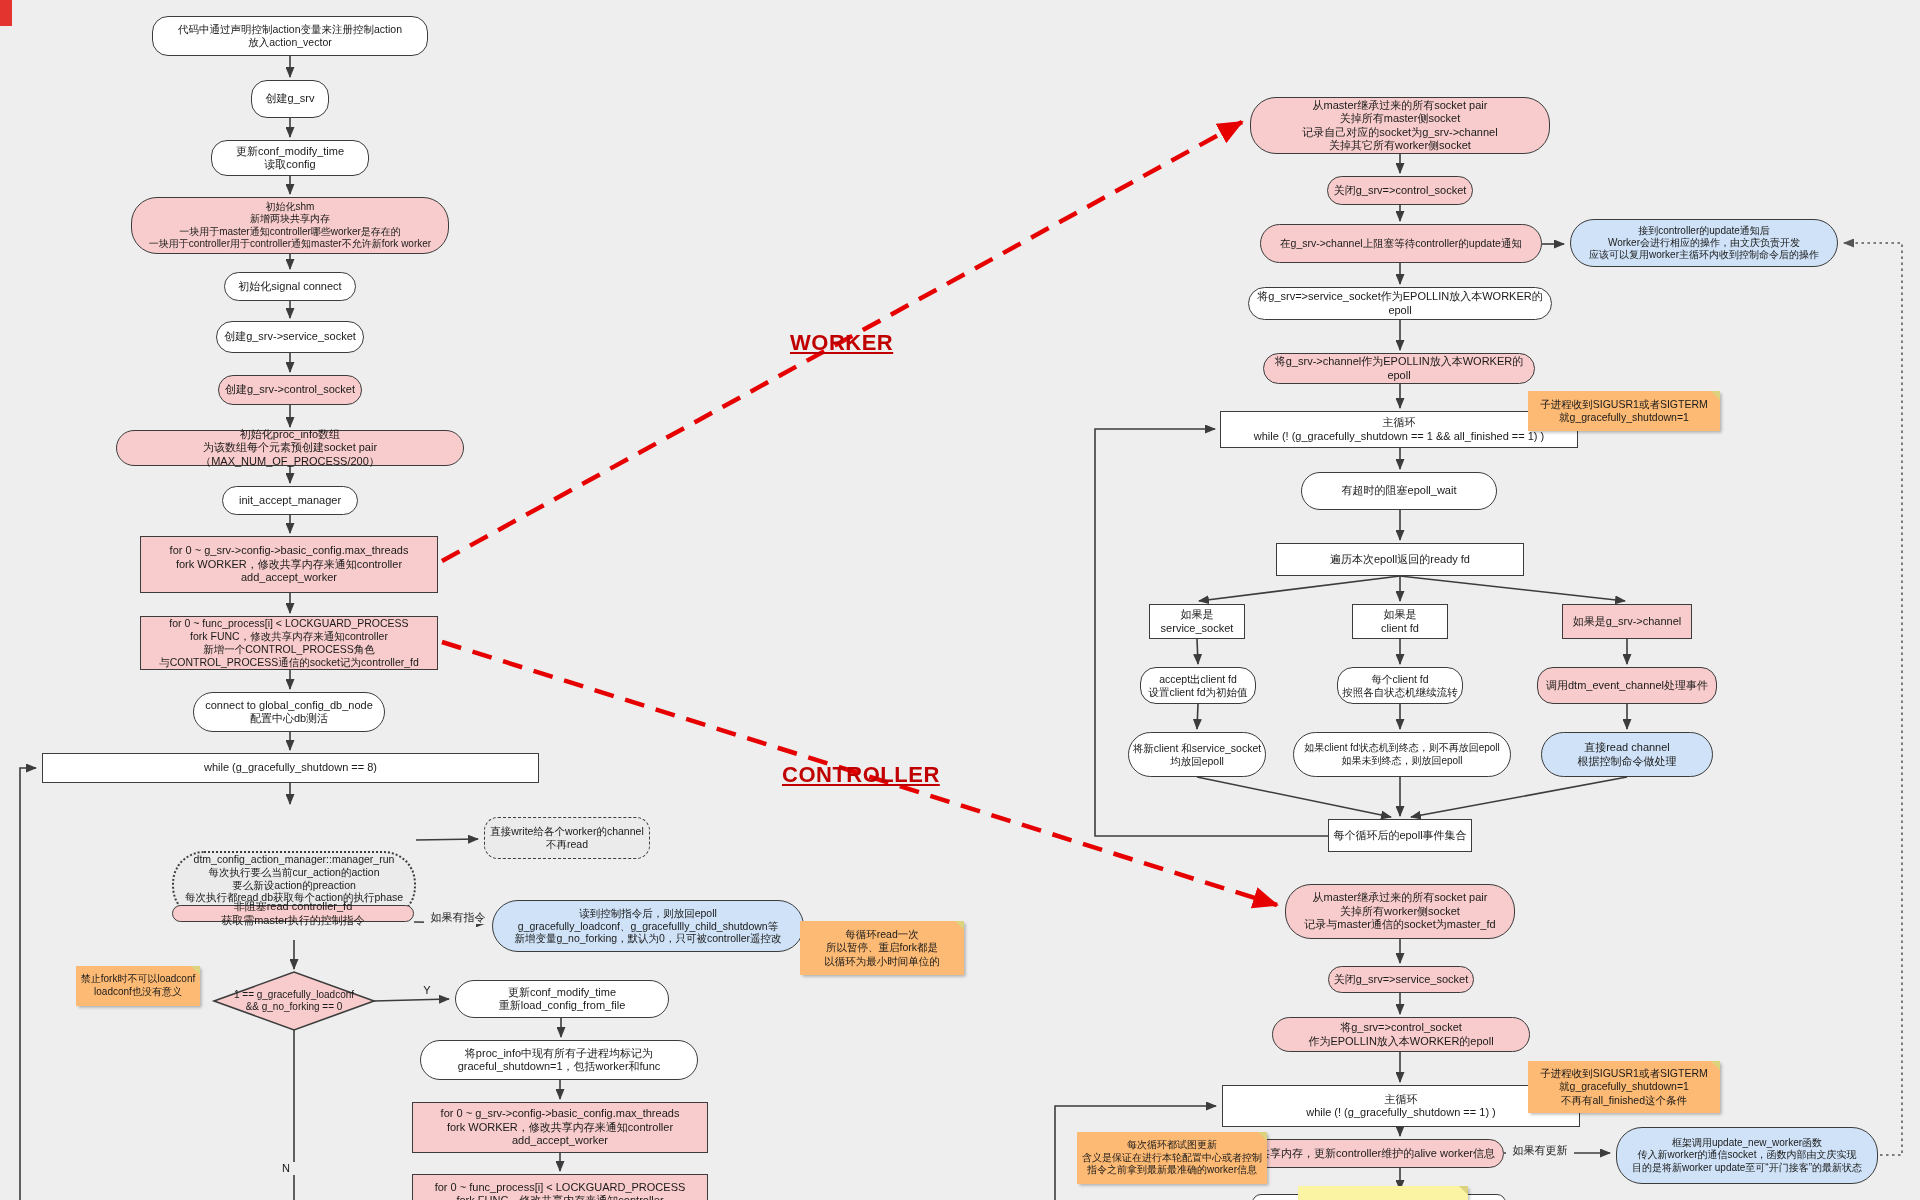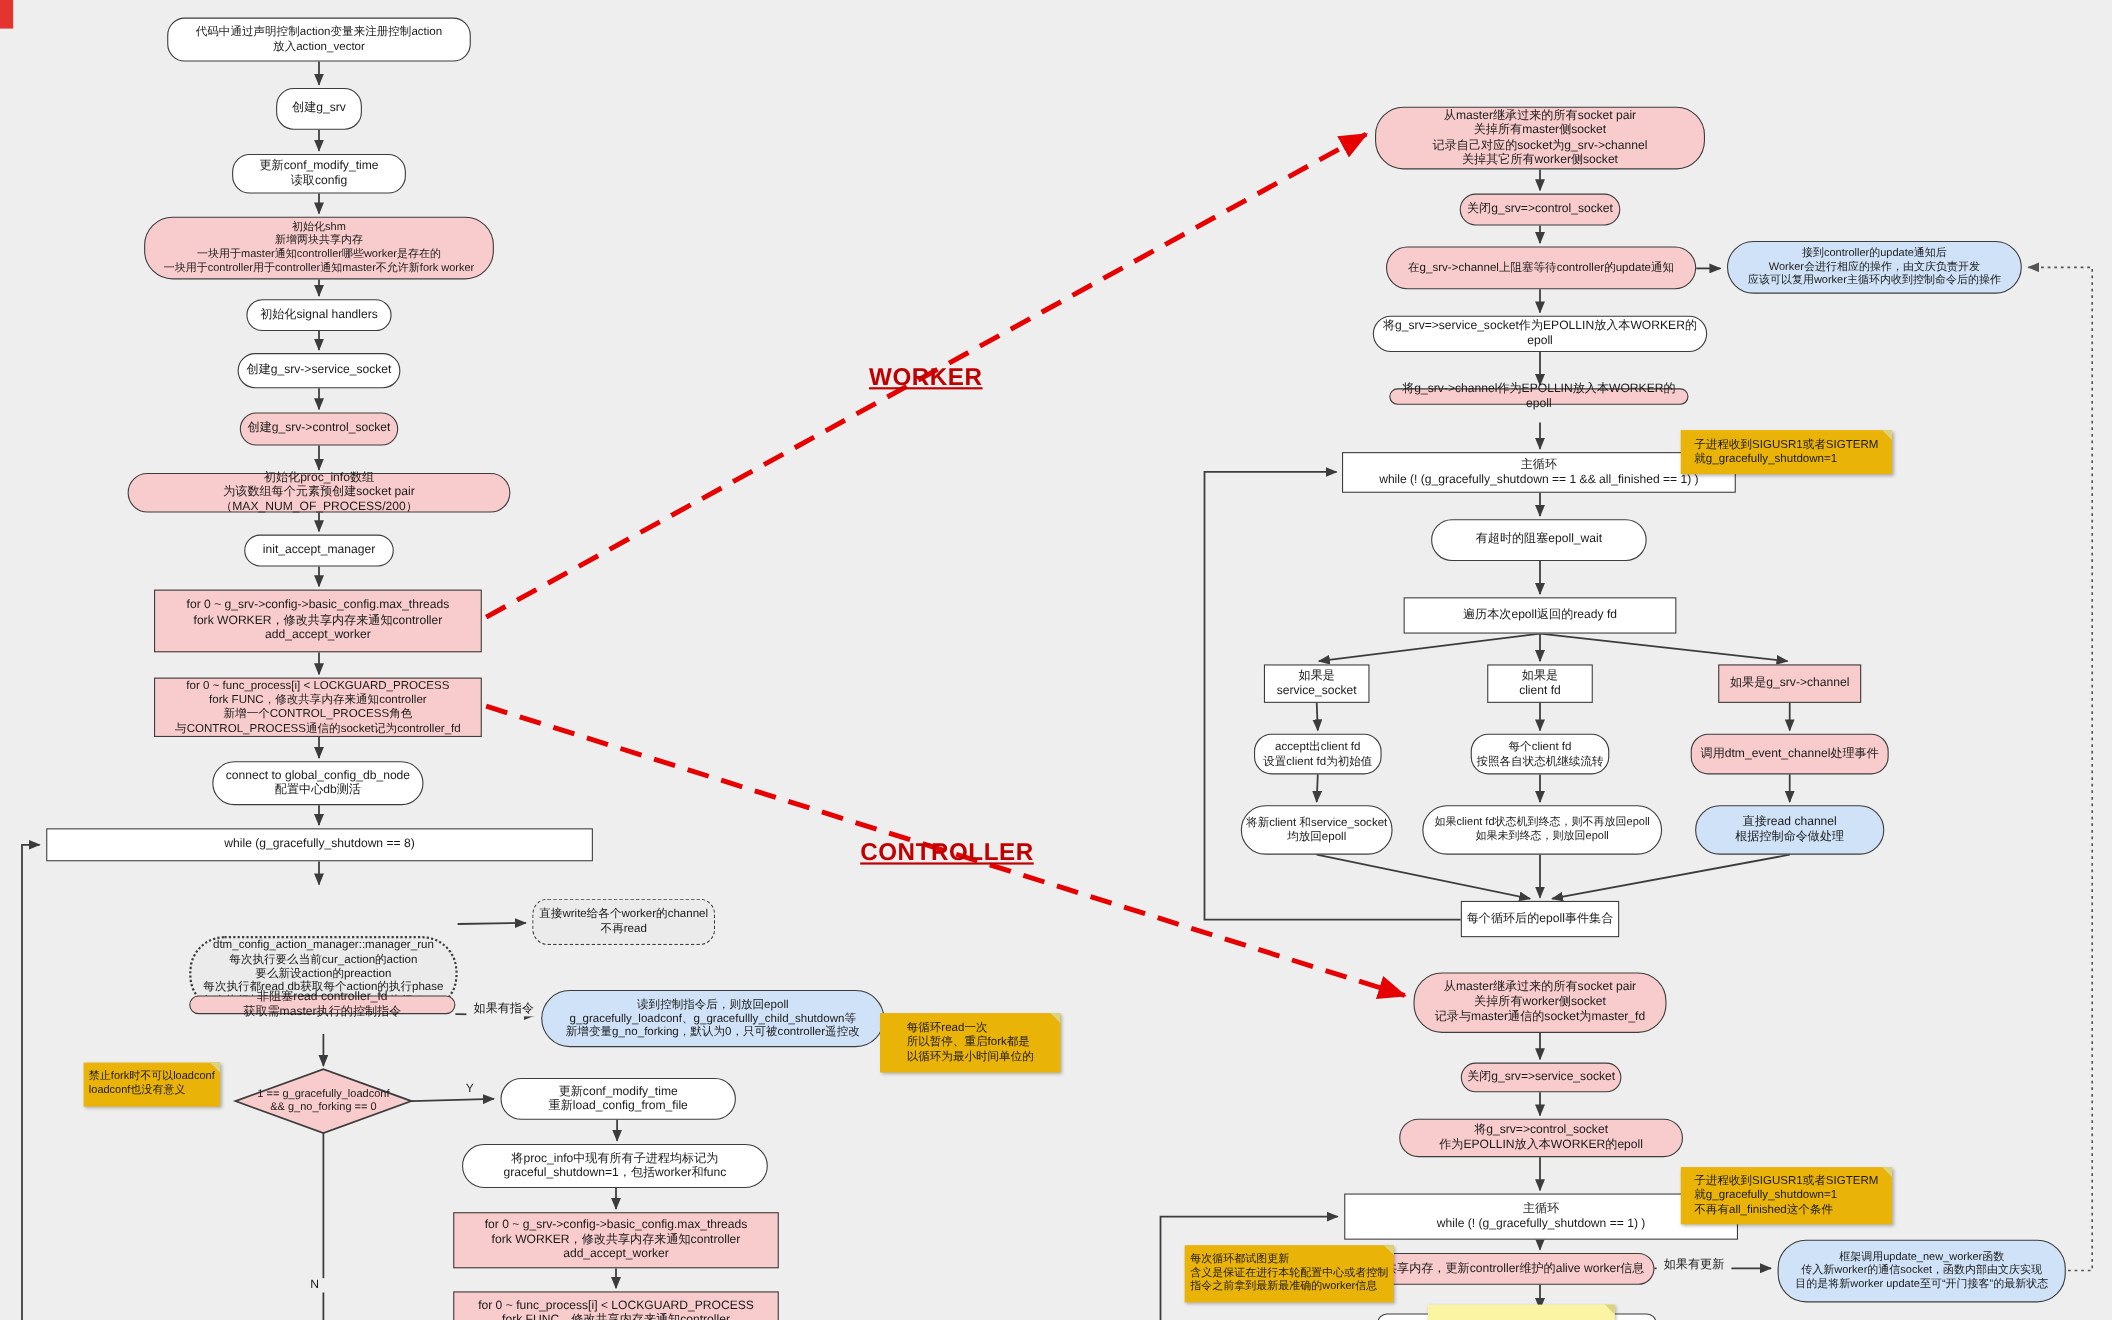--- a/index.html
+++ b/index.html
@@ -13,22 +13,22 @@
   .round{border-radius:16px;}
   .biground{border-radius:26px;}
   .rect{border-radius:0;}
   .pink{background:#f8cccc;}
   .blue{background:#cfe2f7;}
   .grayfill{background:#ebebeb;}
   .dotted{border-style:dotted;border-radius:32px;border-width:2px;margin-top:44px;}
   .dashed{border-style:dashed;border-radius:14px;}
   .f10{font-size:10px;}
   .f105{font-size:10.5px;}
-  .note{position:absolute;z-index:3;background:#eab308;border:none;display:flex;align-items:center;
-        justify-content:center;text-align:left;white-space:pre-line;color:#1a1a1a;
+  .note{position:absolute;z-index:3;background:#fdba74;border:none;display:flex;align-items:center;
+        justify-content:center;text-align:center;white-space:pre-line;color:#1a1a1a;
         font-size:10.5px;line-height:1.28;padding:2px 4px;box-sizing:border-box;
         box-shadow:1.5px 1.5px 3px rgba(0,0,0,.28);}
   .note::after{content:"";position:absolute;top:0;right:0;width:0;height:0;
         border-top:9px solid #ddd27e;border-left:9px solid transparent;}
   .dtext{position:absolute;z-index:2;display:flex;align-items:center;justify-content:center;
         text-align:center;white-space:pre-line;color:#1a1a1a;font-size:10px;line-height:1.25;}
   .lab{position:absolute;z-index:3;background:#eeeeee;color:#1a1a1a;font-size:11px;
         line-height:1.2;text-align:center;padding:0 2px;}
   .secl{position:absolute;z-index:4;font-weight:bold;font-size:22px;color:#c00000;letter-spacing:.5px;text-decoration:underline;}
   .corner{position:absolute;z-index:5;left:0;top:0;width:12px;height:26px;background:#e3342f;}
@@ -117,21 +117,21 @@
 
 <div class="node round f105" style="left:152px;top:16px;width:276px;height:40px">代码中通过声明控制action变量来注册控制action
 放入action_vector</div>
 <div class="node round" style="left:251px;top:80px;width:78px;height:38px">创建g_srv</div>
 <div class="node round" style="left:211px;top:140px;width:158px;height:36px">更新conf_modify_time
 读取config</div>
 <div class="node biground pink f10" style="left:131px;top:197px;width:318px;height:57px">初始化shm
 新增两块共享内存
 一块用于master通知controller哪些worker是存在的
 一块用于controller用于controller通知master不允许新fork worker</div>
-<div class="node round" style="left:224px;top:272px;width:132px;height:29px">初始化signal handlers</div>
+<div class="node round" style="left:224px;top:272px;width:132px;height:29px">初始化signal connect</div>
 <div class="node round" style="left:216px;top:321px;width:148px;height:32px">创建g_srv-&gt;service_socket</div>
 <div class="node round pink" style="left:218px;top:375px;width:144px;height:30px">创建g_srv-&gt;control_socket</div>
 <div class="node biground pink" style="left:116px;top:430px;width:348px;height:36px">初始化proc_info数组
 为该数组每个元素预创建socket pair（MAX_NUM_OF_PROCESS/200）</div>
 <div class="node round" style="left:222px;top:486px;width:136px;height:29px">init_accept_manager</div>
 <div class="node rect pink" style="left:140px;top:536px;width:298px;height:57px">for 0 ~ g_srv-&gt;config-&gt;basic_config.max_threads
 fork WORKER，修改共享内存来通知controller
 add_accept_worker</div>
 <div class="node rect pink f105" style="left:140px;top:616px;width:298px;height:54px">for 0 ~ func_process[i] &lt; LOCKGUARD_PROCESS
 fork FUNC，修改共享内存来通知controller
@@ -167,21 +167,21 @@
 <div class="node biground pink" style="left:1250px;top:97px;width:300px;height:57px">从master继承过来的所有socket pair
 关掉所有master侧socket
 记录自己对应的socket为g_srv-&gt;channel
 关掉其它所有worker侧socket</div>
 <div class="node round pink" style="left:1327px;top:176px;width:146px;height:29px">关闭g_srv=&gt;control_socket</div>
 <div class="node biground pink f105" style="left:1260px;top:224px;width:282px;height:39px">在g_srv-&gt;channel上阻塞等待controller的update通知</div>
 <div class="node biground blue f10" style="left:1570px;top:219px;width:268px;height:48px">接到controller的update通知后
 Worker会进行相应的操作，由文庆负责开发
 应该可以复用worker主循环内收到控制命令后的操作</div>
 <div class="node biground" style="left:1248px;top:287px;width:304px;height:33px">将g_srv=&gt;service_socket作为EPOLLIN放入本WORKER的epoll</div>
-<div class="node biground pink" style="left:1263px;top:353px;width:272px;height:15px">将g_srv-&gt;channel作为EPOLLIN放入本WORKER的epoll</div>
+<div class="node biground pink" style="left:1263px;top:353px;width:272px;height:31px">将g_srv-&gt;channel作为EPOLLIN放入本WORKER的epoll</div>
 <div class="node rect" style="left:1220px;top:411px;width:358px;height:37px">主循环
 while (! (g_gracefully_shutdown == 1 &amp;&amp; all_finished == 1) )</div>
 <div class="node biground" style="left:1301px;top:472px;width:196px;height:38px">有超时的阻塞epoll_wait</div>
 <div class="node rect" style="left:1276px;top:543px;width:248px;height:33px">遍历本次epoll返回的ready fd</div>
 <div class="node rect" style="left:1149px;top:604px;width:96px;height:35px">如果是
 service_socket</div>
 <div class="node rect" style="left:1352px;top:604px;width:96px;height:35px">如果是
 client fd</div>
 <div class="node rect pink" style="left:1562px;top:604px;width:130px;height:35px">如果是g_srv-&gt;channel</div>
 <div class="node round f105" style="left:1140px;top:667px;width:116px;height:37px">accept出client fd

